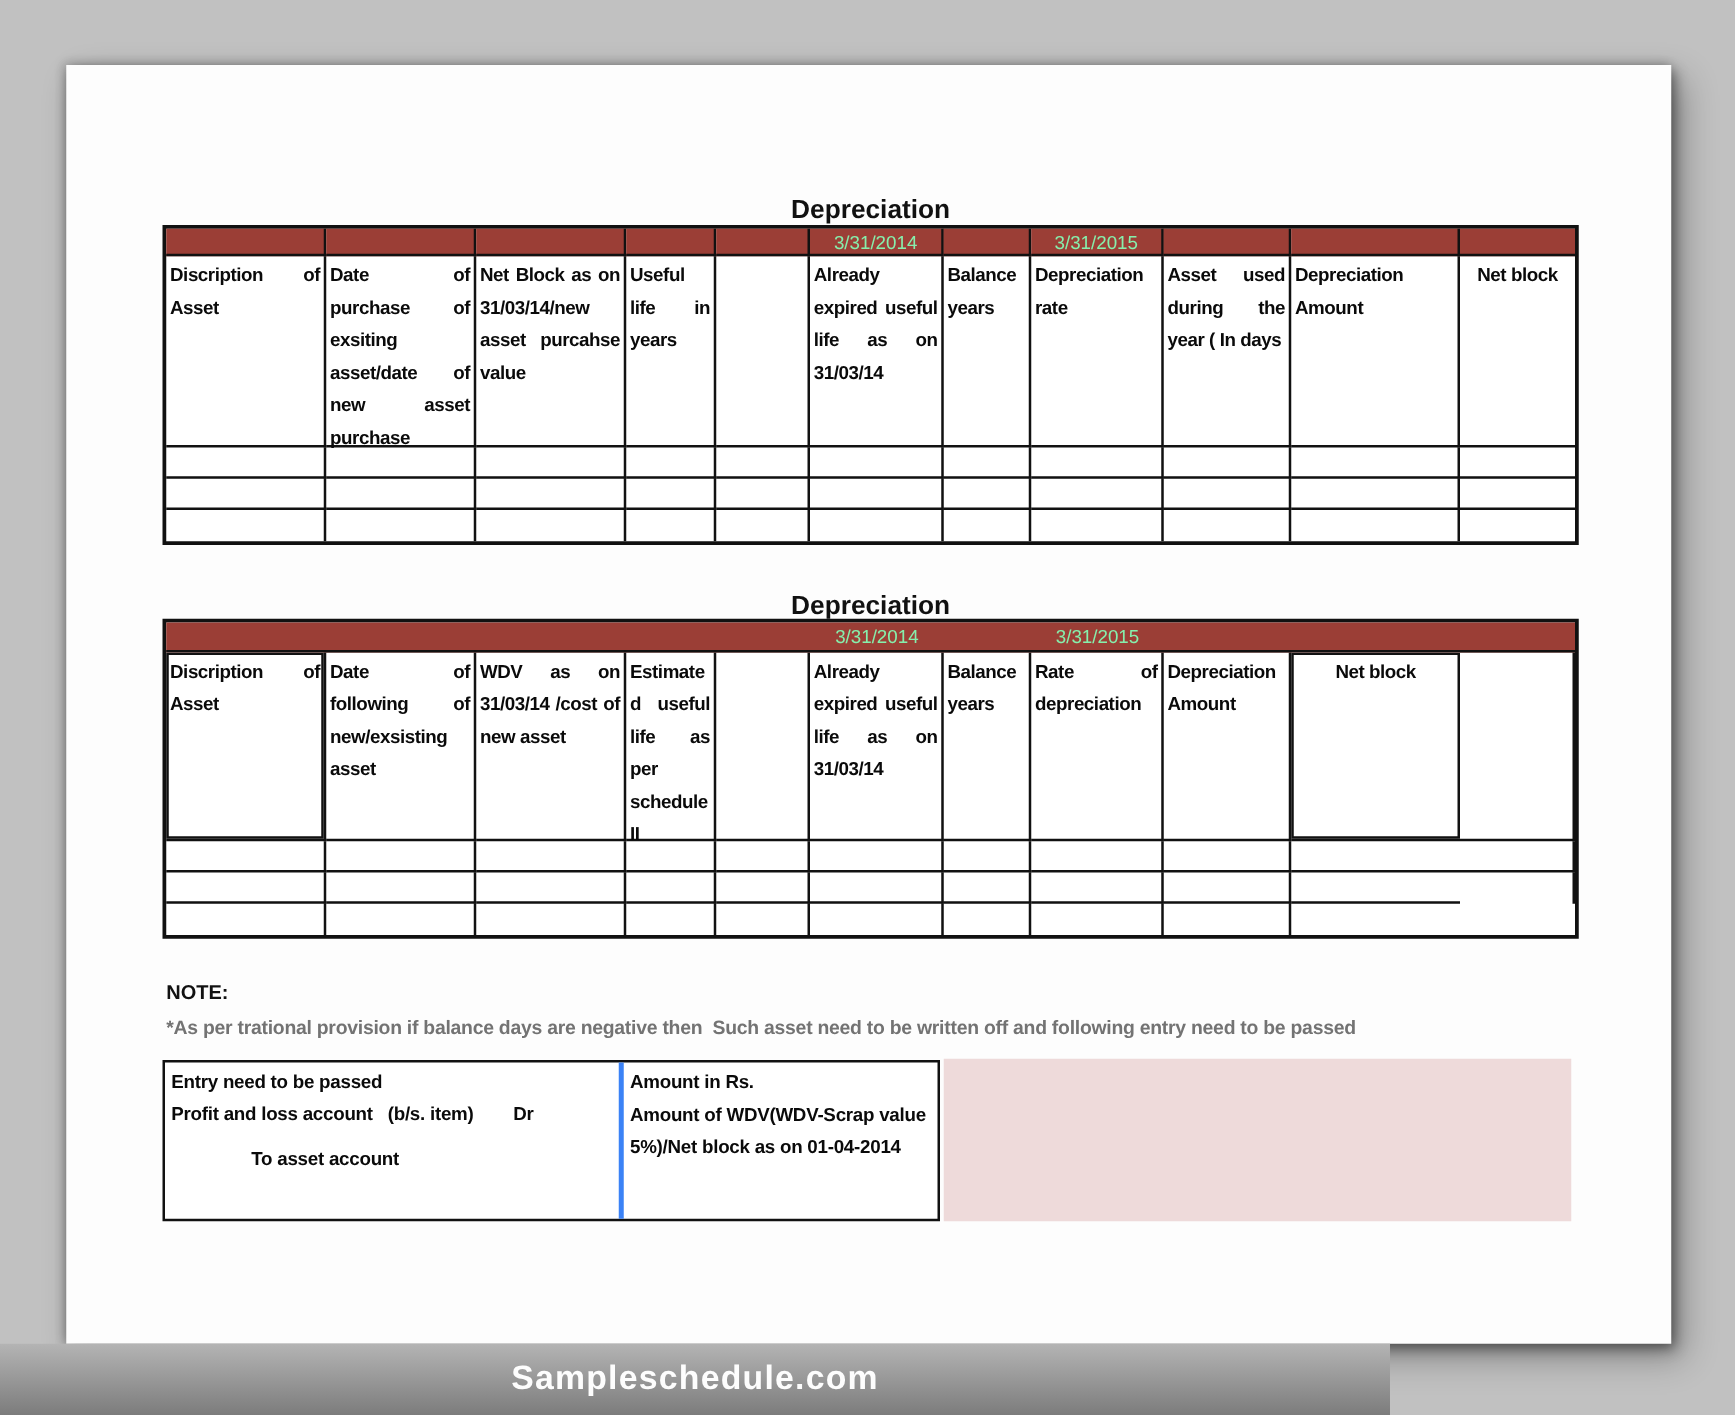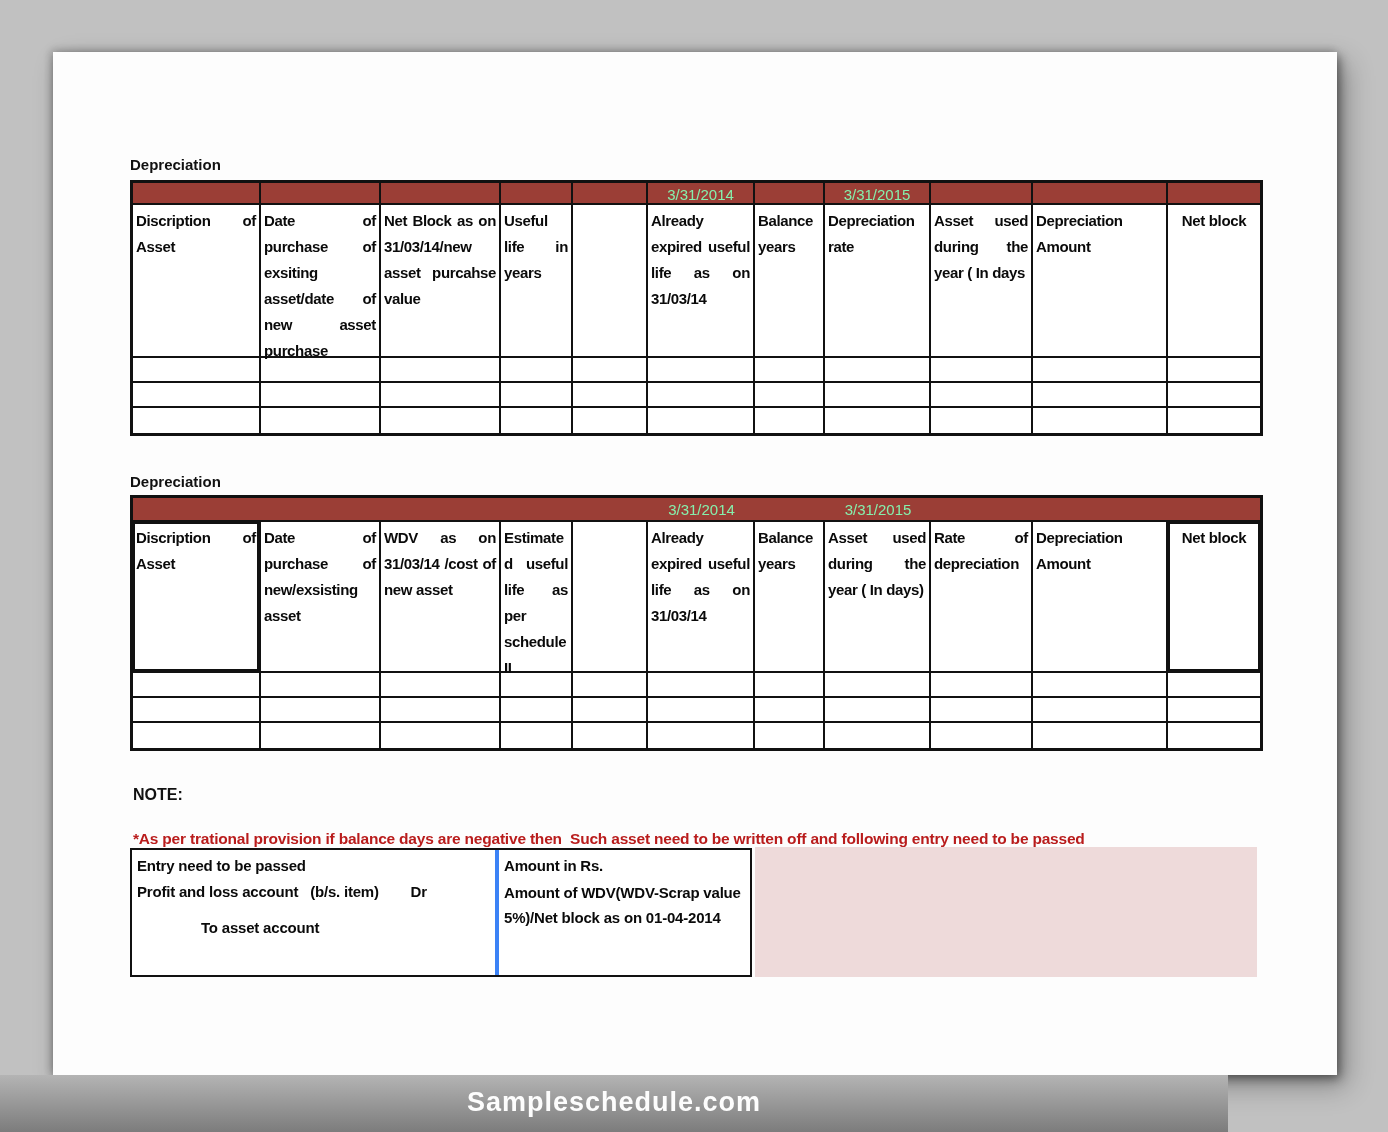--- a/index.html
+++ b/index.html
@@ -11,21 +11,21 @@
     overflow:hidden;
   }
   .page {
     position:absolute; left:53px; top:52px;
     width:1284px; height:1023px;
     background:#fdfdfd;
     box-shadow: 3px 4px 10px rgba(0,0,0,.42), 9px 11px 26px rgba(0,0,0,.30), -2px -2px 8px rgba(0,0,0,.18);
   }
   .tbl-title {
     position:absolute; left:77px; width:1133px;
-    text-align:left; font-weight:bold; font-size:15px; color:#111;
+    text-align:center; font-weight:bold; font-size:21px; color:#111;
   }
   .grid {
     position:absolute; left:77px;
     display:grid;
     grid-template-columns:128px 120px 120px 72px 75px 107px 70px 106px 102px 135px 92px;
     border:3px solid #111;
     background:#fff;
   }
   .cell { border-right:2px solid #111; border-bottom:2px solid #111; min-width:0; }
   .cell.last-col { border-right:none; }
@@ -35,40 +35,40 @@
   .band-float { position:absolute; top:0; height:100%; text-align:center; }
   .hdr {
     padding:3px 3px 0 3px;
     font-weight:bold; font-size:15px; line-height:26px;
     letter-spacing:-0.35px; color:#0a0a0a;
     text-align:justify; overflow-wrap:break-word;
   }
   .hdr.center { text-align:center; }
   .thick { box-shadow: inset 0 0 0 2px #111; }
   .note-label { position:absolute; left:80px; top:734px; font-weight:bold; font-size:16px; color:#111; }
-  .note-text  { position:absolute; left:80px; top:778px; font-weight:bold; font-size:15.5px; letter-spacing:-0.2px; color:#b91c1c; white-space:pre-wrap; }
+  .note-text  { position:absolute; left:80px; top:762px; font-weight:bold; font-size:15.5px; letter-spacing:-0.2px; color:#737373; white-space:pre-wrap; }
   .entry {
     position:absolute; left:77px; top:796px;
     width:622px; height:129px;
     display:grid; grid-template-columns:367px 1fr;
     border:2px solid #111; background:#fff;
     font-weight:bold; font-size:15px; color:#0a0a0a; letter-spacing:-0.2px;
   }
   .entry-left { border-right:4px solid #3b82f6; padding:7px 14px 0 5px; }
   .entry-right { padding:7px 8px 0 5px; }
   .entry-debit { margin-top:9px; white-space:pre-wrap; font-weight:bold; }
   .entry-credit { margin-top:19px; padding-left:64px; }
   .amount-text { margin-top:6px; line-height:25px; }
   .pink-block {
     position:absolute; left:702px; top:795px;
     width:502px; height:130px;
     background:#eedada;
   }
   .footer {
-    position:absolute; left:0; top:1075px; width:1228px; height:57px;
+    position:absolute; left:0; top:1075px; width:1112px; height:57px;
     background:linear-gradient(#b4b4b4, #7c7c7c);
     text-align:center;
   }
   .footer span {
     color:#fdfdfd; font-weight:bold; font-size:27px;
     line-height:54px; letter-spacing:1px;
   }
 </style>
 </head>
 <body>
@@ -134,27 +134,26 @@
       <div class="cell empty last-col last-row"></div>
     </div>
 
   <div class="tbl-title" style="top:421px;">Depreciation</div>
   <div class="grid" style="top:443px; grid-template-rows:24px 151px 25px 25px 25px;">
       <div class="cell band band-bar last-col">
         <div class="band-float" style="left: 515px; width: 107px;">3/31/2014</div>
         <div class="band-float" style="left: 692px; width: 106px;">3/31/2015</div>
       </div>
       <div class="cell hdr thick">Discription of Asset</div>
-      <div class="cell hdr">Date of purchase of new/exsisting asset</div>
+      <div class="cell hdr">Date of following of new/exsisting asset</div>
       <div class="cell hdr">WDV as on 31/03/14 /cost of new asset</div>
       <div class="cell hdr">Estimated useful life as per schedule II</div>
       <div class="cell hdr"></div>
       <div class="cell hdr">Already expired useful life as on 31/03/14</div>
       <div class="cell hdr">Balance years</div>
-      <div class="cell hdr">Asset used during the year ( In days)</div>
       <div class="cell hdr">Rate of depreciation</div>
       <div class="cell hdr">Depreciation Amount</div>
       <div class="cell hdr last-col center thick">Net block</div>
       <div class="cell empty"></div>
       <div class="cell empty"></div>
       <div class="cell empty"></div>
       <div class="cell empty"></div>
       <div class="cell empty"></div>
       <div class="cell empty"></div>
       <div class="cell empty"></div>

